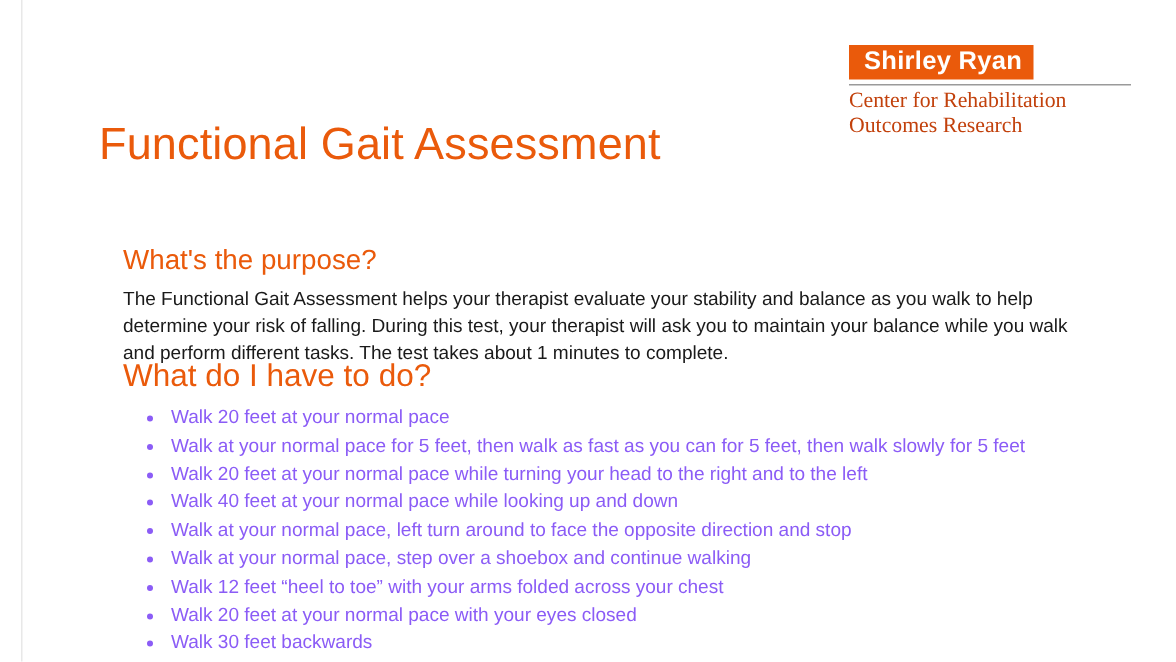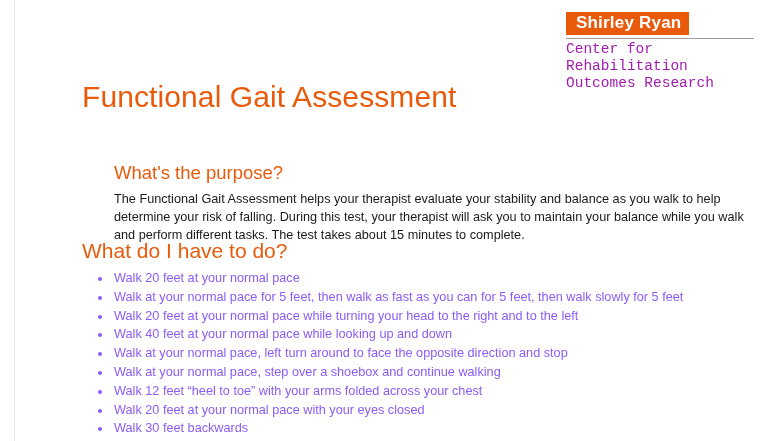--- a/index.html
+++ b/index.html
@@ -28,21 +28,21 @@
     left: 0;
     top: 0;
     width: 784px;
     height: 441px;
   }
 
   
   .logo {
     position: absolute;
     right: 28px;
-    top: 12px;
+    top: 30px;
     width: 190px;
     text-align: left;
   }
   .logo-shirley {
     background: #ea5a0b;
     color: #ffffff;
     font-size: 17px;
     font-weight: bold;
     letter-spacing: 0.2px;
     padding: 2px 8px 3px 10px;
@@ -66,30 +66,30 @@
     vertical-align: super;
     color: #7a1f7a;
     font-weight: normal;
   }
   .logo-rule {
     border-top: 1px solid #9a9a9a;
     margin: 3px 0 2px 0;
     width: 188px;
   }
   .logo-sub {
-    color: #a21caf;
+    color: #c2410c;
     font-size: 14.5px;
     line-height: 1.18;
-    font-family: Liberation Mono, monospace;
+    font-family: Liberation Serif, serif;
   }
 
   
   .title {
     position: absolute;
-    left: 82px;
+    left: 66px;
     top: 60px;
     color: #ea5a0b;
     font-size: 30px;
     font-weight: normal;
     letter-spacing: 0.1px;
   }
   .subtitle {
     position: absolute;
     left: 82px;
     top: 108px;
@@ -97,21 +97,21 @@
     font-size: 19.5px;
     font-weight: normal;
   }
 
   
   .section {
     position: absolute;
     left: 82px;
     width: 670px;
   }
-  .sect-purpose { top: 162px; margin-left: 32px; }
+  .sect-purpose { top: 162px; }
   .sect-tasks   { top: 239px; }
 
   .sect-heading {
     color: #ea5a0b;
     font-size: 18.5px;
     font-weight: normal;
     margin: 0 0 6px 0;
   }
   .sect-heading.big {
     font-size: 21px;
@@ -147,21 +147,21 @@
     <div class="logo-shirley">Shirley Ryan</div>
     <div class="logo-rule"></div>
     <div class="logo-sub">Center for Rehabilitation</div>
     <div class="logo-sub">Outcomes Research</div>
   </div>
 
   <h1 class="title">Functional Gait Assessment</h1>
 
   <div class="section sect-purpose">
     <h3 class="sect-heading">What's the purpose?</h3>
-    <p class="body-text">The Functional Gait Assessment helps your therapist evaluate your stability and balance as you walk to help determine your risk of falling. During this test, your therapist will ask you to maintain your balance while you walk and perform different tasks. The test takes about 15 minutes to complete.</p>
+    <p class="body-text">The Functional Gait Assessment helps your therapist evaluate your stability and balance as you walk to help determine your risk of falling. During this test, your therapist will ask you to maintain your balance while you walk and perform different tasks. The test takes about 1 minutes to complete.</p>
   </div>
 
   <div class="section sect-tasks">
     <h3 class="sect-heading big">What do I have to do?</h3>
     <ul class="task-list">
       <li>Walk 20 feet at your normal pace</li>
       <li>Walk at your normal pace for 5 feet, then walk as fast as you can for 5 feet, then walk slowly for 5 feet</li>
       <li>Walk  20 feet at your normal pace while turning your head to the right and to the left</li>
       <li>Walk 40 feet at your normal pace while looking up and down</li>
       <li>Walk at your normal pace, left turn around to face the opposite direction and stop</li>

